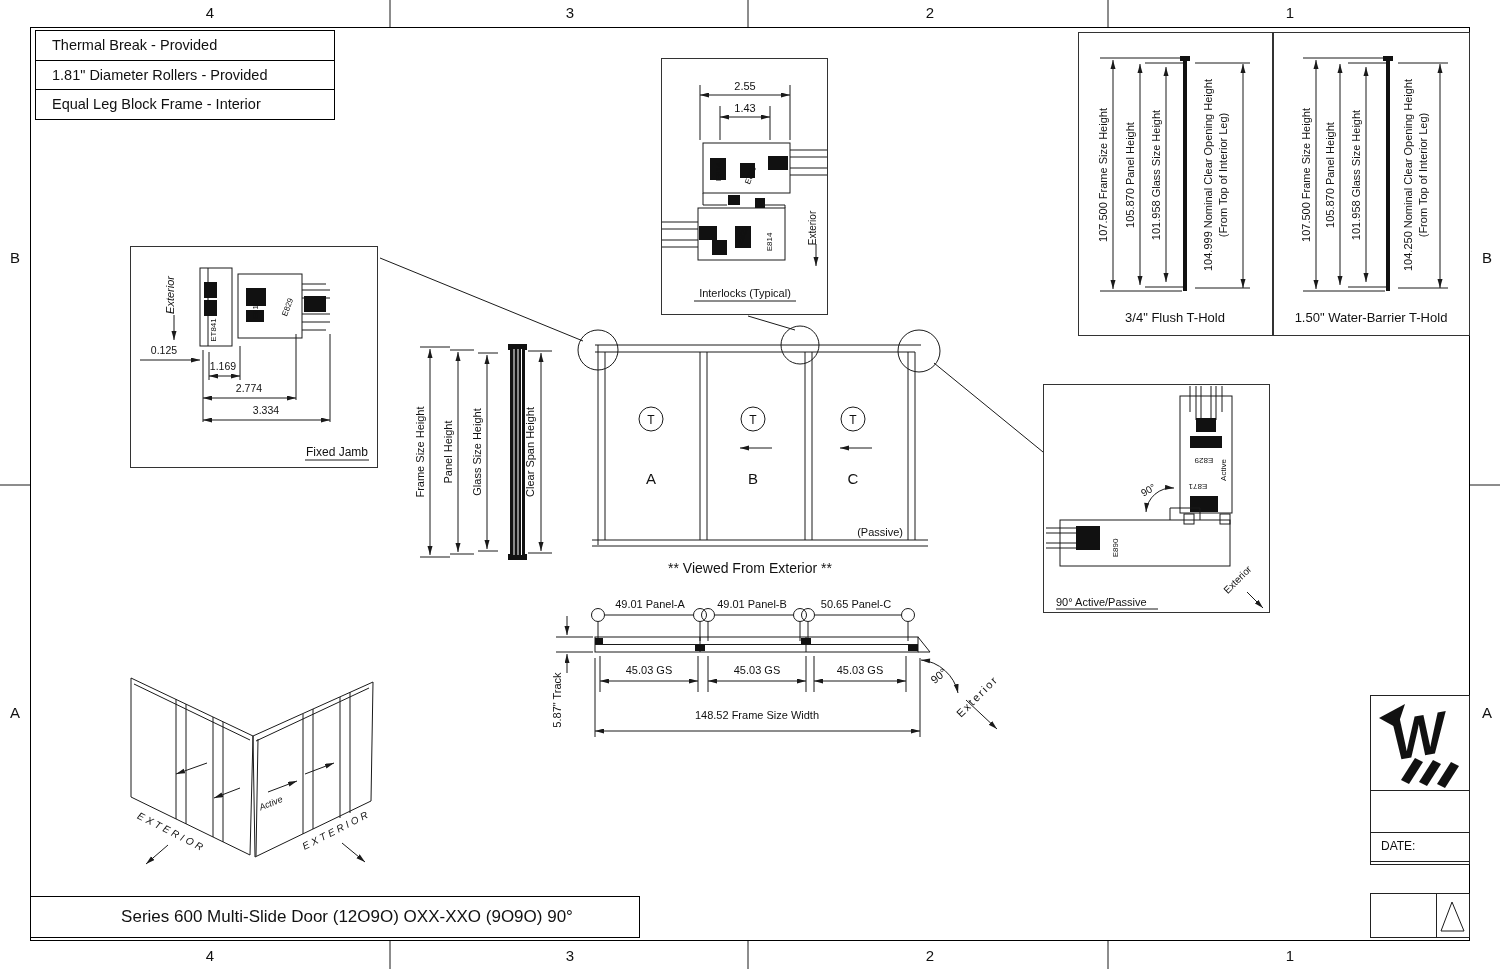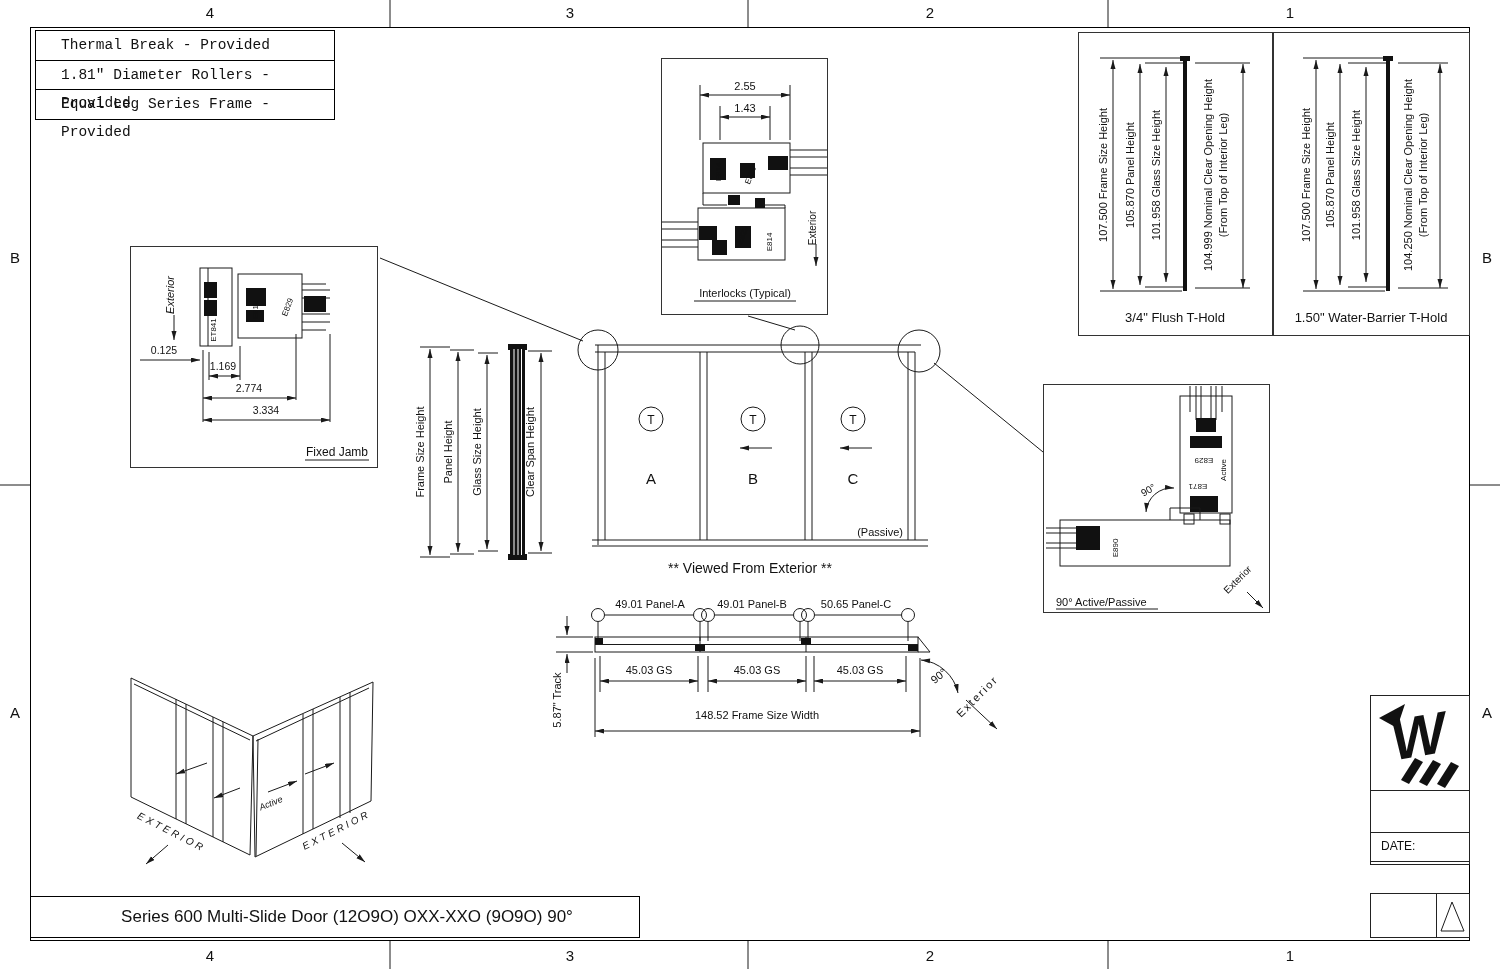--- a/index.html
+++ b/index.html
@@ -3,21 +3,21 @@
 <meta charset="utf-8">
 <style>
   html,body{margin:0;padding:0;background:#fff;}
   body{font-family:"Liberation Sans",sans-serif;color:#111;}
   #sheet{position:relative;width:1500px;height:969px;background:#fff;overflow:hidden;}
   .abs{position:absolute;}
   .border-inner{left:30px;top:27px;width:1438px;height:912px;border:1.5px solid #000;}
   .zone-label{width:40px;height:20px;text-align:center;font-size:15px;line-height:20px;}
   .feat{left:35px;top:30px;width:300px;}
   .feat-row{box-sizing:border-box;width:300px;height:31px;border:1.5px solid #000;margin-top:-1.5px;
-            font-size:14.5px;line-height:28px;padding-left:25px;background:#fff;font-family:Liberation Mono, monospace;}
+            font-size:14.5px;line-height:28px;padding-left:16px;background:#fff;}
   .feat-row:first-child{margin-top:0;}
   .dbox{box-sizing:border-box;border:1px solid #333;background:transparent;}
   .titlebar{left:30px;top:896px;width:610px;height:42px;border:1.5px solid #000;box-sizing:border-box;
             display:flex;align-items:center;justify-content:center;font-size:17px;background:#fff;padding-left:24px;}
   .tb-cell{box-sizing:border-box;border:1px solid #222;background:#fff;}
   .tb-text{font-size:12px;line-height:22px;padding-left:10px;}
   svg{position:absolute;left:0;top:0;}
   svg text{font-family:"Liberation Sans",sans-serif;fill:#111;}
   .ln{stroke:#1a1a1a;stroke-width:1;fill:none;}
   .blk{fill:#111;stroke:none;}
@@ -287,21 +287,21 @@
   <div class="abs zone-label" style="left:910px;top:946px;">2</div>
   <div class="abs zone-label" style="left:1270px;top:946px;">1</div>
   <div class="abs zone-label" style="left:-5px;top:248px;">B</div>
   <div class="abs zone-label" style="left:-5px;top:703px;">A</div>
   <div class="abs zone-label" style="left:1467px;top:248px;">B</div>
   <div class="abs zone-label" style="left:1467px;top:703px;">A</div>
 
   <div class="abs feat">
     <div class="feat-row">Thermal Break - Provided</div>
     <div class="feat-row">1.81" Diameter Rollers - Provided</div>
-    <div class="feat-row">Equal Leg Series Frame - Provided</div>
+    <div class="feat-row">Equal Leg Block Frame - Interior</div>
   </div>
 
   <div class="abs dbox" style="left:661px;top:58px;width:167px;height:257px;"></div>
   <div class="abs dbox" style="left:130px;top:246px;width:248px;height:222px;"></div>
   <div class="abs dbox" style="left:1078px;top:32px;width:195px;height:304px;"></div>
   <div class="abs dbox" style="left:1273px;top:32px;width:197px;height:304px;"></div>
   <div class="abs dbox" style="left:1043px;top:384px;width:227px;height:229px;"></div>
 
   <div class="abs titlebar">Series 600 Multi-Slide Door (12O9O) OXX-XXO (9O9O) 90°</div>
 

